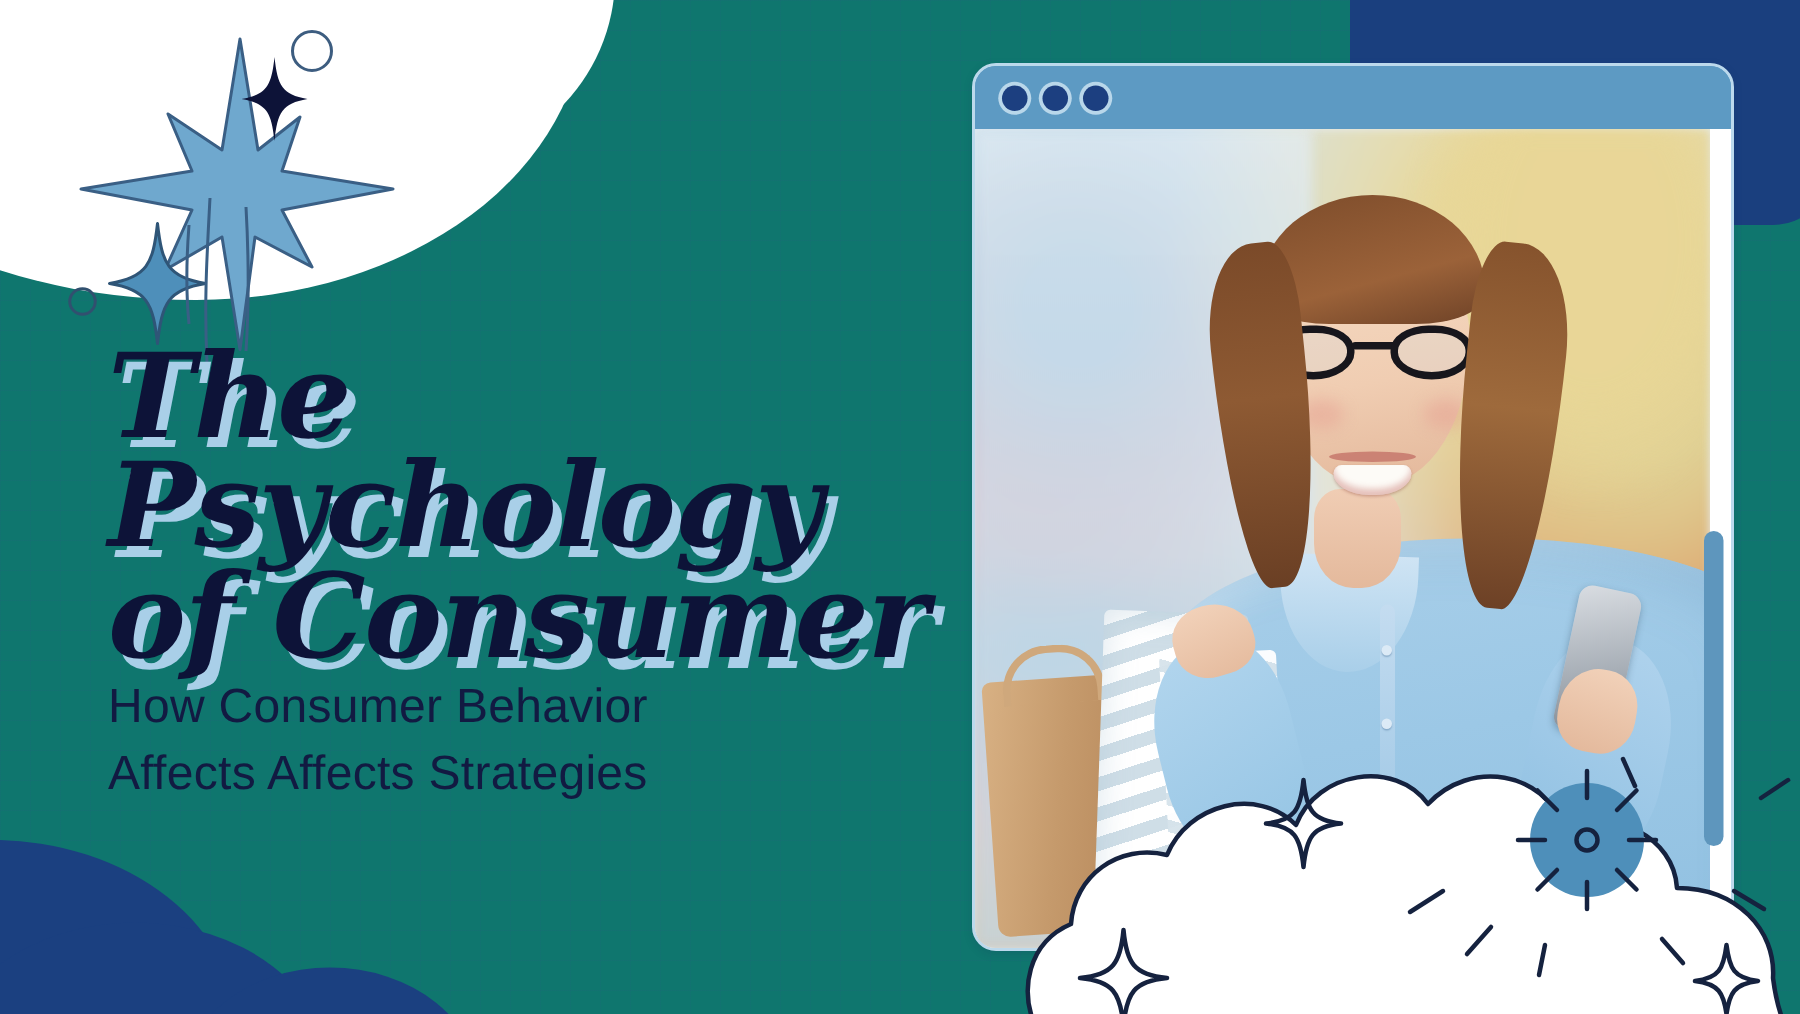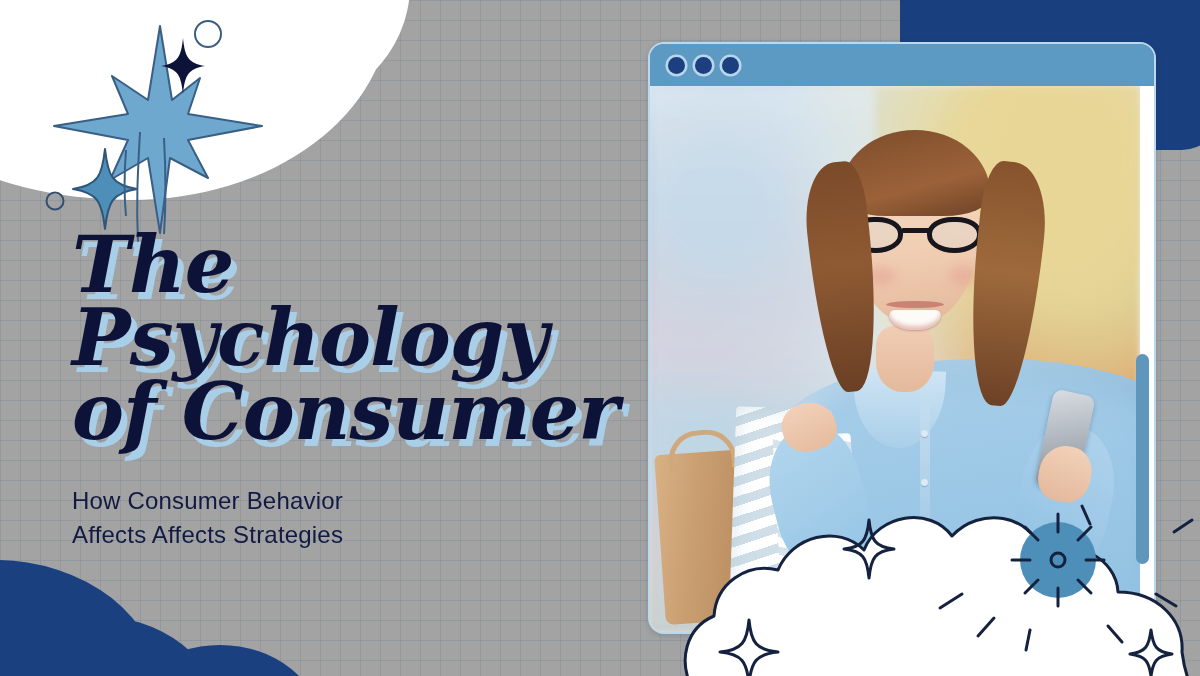--- a/index.html
+++ b/index.html
@@ -7,21 +7,21 @@
   body {
     font-family:"Liberation Sans", sans-serif;
     background:#6ba3cc;
     position:relative;
   }
 
   #canvas {
     position:absolute; inset:0;
     width:1200px; height:676px;
     overflow:hidden;
-    background:#a3a3a3;
+    background:#0f766e;
   }
 
   
   .grid-overlay{
     position:absolute; inset:0;
     background-image:
       linear-gradient(to right, rgba(40,90,130,.13) 1px, transparent 1px),
       linear-gradient(to bottom, rgba(40,90,130,.13) 1px, transparent 1px);
     background-size:20px 20px;
     pointer-events:none;
@@ -307,23 +307,22 @@
     font-weight:700;
     font-style:italic;
     font-size:78px;
     line-height:.94;
     letter-spacing:-1px;
     color:#0d1338;
     text-shadow:6px 7px 0 #a9cfe8;
   }
   .title .line2, .title .line3{ display:block; }
   .subtitle{
-    margin-top:36px;
     font-family:"Liberation Sans", sans-serif;
-    font-size:24px;
+    font-size:32px;
     line-height:1.42;
     font-weight:400;
     color:#121a42;
     letter-spacing:.2px;
   }
 </style>
 </head>
 <body>
 
 <div id="canvas">

